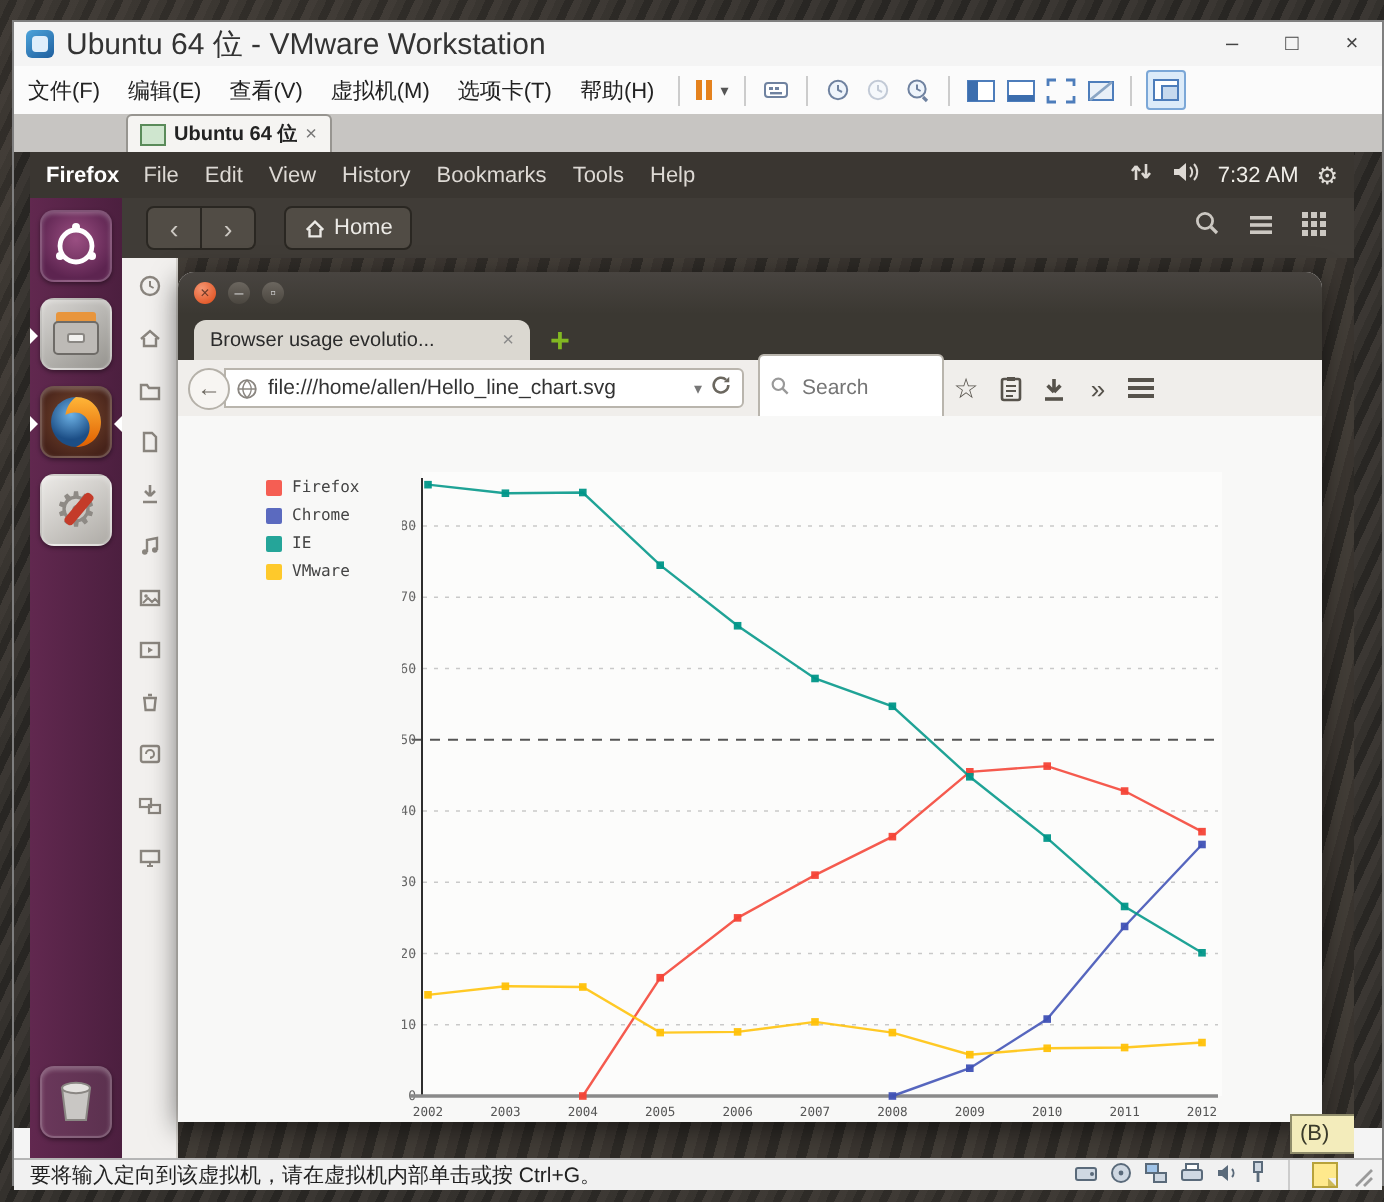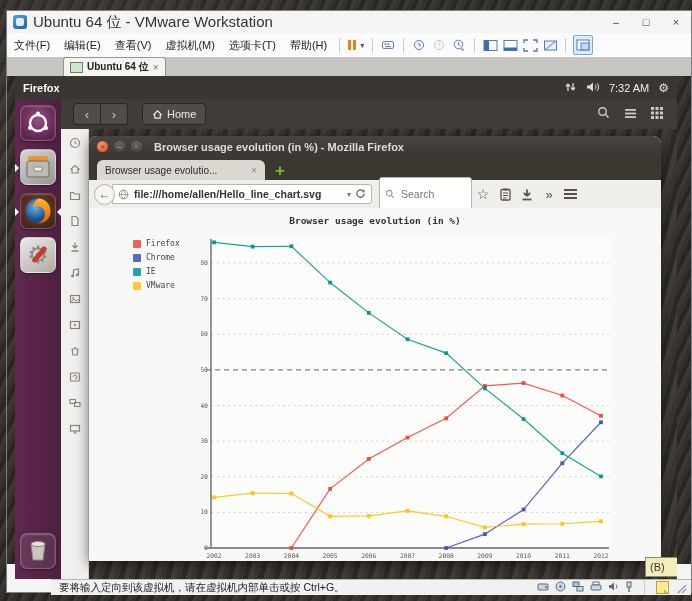--- a/index.html
+++ b/index.html
@@ -74,40 +74,40 @@
   .wbtn-close{background:radial-gradient(circle at 35% 30%,#f59673,#dd4814);margin-left:8px;}
   .wbtn-min,.wbtn-max{background:linear-gradient(#6b665f,#4a463f);color:#ccc;}
   .ff-title{color:#dfddd8;font-size:11px;font-weight:bold;margin-left:12px;}
   .ff-tabbar{left:0;right:0;top:21px;height:23px;background:#3b3832;display:flex;align-items:flex-end;}
   .ff-tab{margin-left:8px;width:168px;height:20px;background:#dbd8d1;border-radius:6px 6px 0 0;display:flex;align-items:center;padding:0 8px;font-size:10px;color:#2b2b2b;box-sizing:border-box;gap:12px;}
   .ff-tab .tabclose{margin-left:auto;color:#8a8a8a;font-size:10px;}
   .newtab{color:#82b822;font-size:17px;font-weight:bold;margin-left:10px;line-height:1;padding-bottom:1px;}
   .ff-navbar{left:0;right:0;top:44px;height:28px;background:#f0eeeb;border-bottom:1px solid #c9c5bf;display:flex;align-items:center;}
   .backbtn{width:19px;height:19px;border-radius:50%;background:#f7f5f2;border:1px solid #b5b1a9;color:#6b675f;display:flex;align-items:center;justify-content:center;font-size:12px;margin-left:5px;z-index:2;}
   .urlbar{margin-left:-3px;width:258px;height:18px;background:#fff;border:1px solid #b9b5ad;border-radius:0 3px 3px 0;display:flex;align-items:center;font-size:10.5px;color:#333;overflow:hidden;}
-  .urlbar input{border:none;outline:none;flex:1;font-size:10.5px;color:#333;font-family:"Liberation Sans",sans-serif;background:transparent;padding:0;font-weight:bold;}
+  .urlbar input{border:none;outline:none;flex:1;font-size:10.5px;color:#333;font-family:"Liberation Sans",sans-serif;background:transparent;padding:0;}
   .urlctl{display:flex;align-items:center;gap:4px;padding:0 5px;color:#777;}
   .searchbox{margin-left:7px;width:93px;height:18px;background:#fff;border:1px solid #b9b5ad;border-radius:3px;display:flex;align-items:center;gap:4px;padding:16px 5px;box-sizing:border-box;}
   .searchbox input{border:none;outline:none;width:60px;font-size:10.5px;color:#999;background:transparent;font-family:"Liberation Sans",sans-serif;}
   .navico{width:22px;display:flex;align-items:center;justify-content:center;color:#57534c;font-size:13px;}
   .burger{display:flex;flex-direction:column;gap:2px;margin:0 8px 0 4px;}
   .burger i{display:block;width:13px;height:2px;background:#57534c;}
   
   .ffcontent{left:0;right:0;top:72px;bottom:0;background:#f8f8f7;overflow:hidden;}
   .chart-title{left:0;right:0;top:7px;text-align:center;font-family:"DejaVu Sans Mono",monospace;font-size:9.5px;font-weight:bold;color:#333;}
   .legend{left:44px;top:31px;display:flex;flex-direction:column;gap:5px;}
   .legend-item{display:flex;align-items:center;gap:5px;}
   .swatch{width:8px;height:8px;border-radius:1px;display:inline-block;opacity:.85;}
   .legend-label{font-family:"DejaVu Sans Mono",monospace;font-size:8px;color:#444;}
   svg.plot{left:112px;top:23px;}
   svg text{font-family:"DejaVu Sans Mono",monospace;}
   
   .tipB{left:630px;top:481px;width:36px;height:20px;background:#f3ecbb;border:1px solid #8f8c6b;font-size:11px;color:#3a3a2a;display:flex;align-items:center;justify-content:flex-start;padding-left:4px;box-sizing:border-box;}
   
-  .vm-status{left:0;right:0;top:568px;height:15px;background:#f1f1f1;border-top:1px solid #b5b5b5;display:flex;align-items:center;font-size:10.5px;color:#222;margin-left:44px;}
+  .vm-status{left:0;right:0;top:568px;height:15px;background:#f1f1f1;border-top:1px solid #b5b5b5;display:flex;align-items:center;font-size:10.5px;color:#222;}
   .vm-status .stext{padding-left:8px;}
   .sicons{margin-left:auto;display:flex;align-items:center;gap:6px;padding-right:4px;}
   .note{width:11px;height:11px;background:#ffe98c;border:1px solid #b8a23a;position:relative;}
   .note:before{content:"";position:absolute;right:0;bottom:0;border-style:solid;border-width:0 4px 4px 0;border-color:transparent #f1f1f1 #cdb95a transparent;}
   .grip{width:12px;height:12px;}
 </style>
 </head>
 <body>
 
 <div class="abs vmw">
@@ -198,20 +198,21 @@
       <span>Ubuntu 64 位</span>
       <span class="tabclose">×</span>
     </div>
   </div>
 
   <div class="abs vm-console">
     <div class="abs guest">
 
       <div class="abs upanel">
         <span class="appname">Firefox</span>
+        <span class="ffmenus"><span>File</span><span>Edit</span><span>View</span><span>History</span><span>Bookmarks</span><span>Tools</span><span>Help</span></span>
         <span class="upanel-right">
           <span><svg width="13" height="12" viewBox="0 0 13 12">
                 <path d="M4 10V3M4 3L2 5.5M4 3l2 2.5" stroke="#ddd9d4" stroke-width="1.3" fill="none"></path>
                 <path d="M9 2v7m0 0l2-2.5M9 9L7 6.5" stroke="#ddd9d4" stroke-width="1.3" fill="none"></path>
               </svg></span>
           <span><svg width="14" height="12" viewBox="0 0 14 12">
                 <path d="M1 4.5h2.5L7 1.5v9L3.5 7.5H1z" fill="#ddd9d4"></path>
                 <path d="M9 3.5a3.4 3.4 0 0 1 0 5M11 2a5.8 5.8 0 0 1 0 8" stroke="#ddd9d4" fill="none"></path>
               </svg></span>
           <span class="ptime">7:32 AM</span>
@@ -372,21 +373,20 @@
               <path d="M4.5 10h3M6 8v2" stroke="#8a857e"></path>
             </svg>
           </span>
         </div>
 
       <div class="abs ffwin">
         <div class="abs ff-titlebar">
           <span class="wbtn wbtn-close">×</span>
           <span class="wbtn wbtn-min">–</span>
           <span class="wbtn wbtn-max">▫</span>
-          <span class="ff-title">Browser usage evolution (in %) - Mozilla Firefox</span>
         </div>
         <div class="abs ff-tabbar">
           <div class="ff-tab">
             <span>Browser usage evolutio...</span>
             <span class="tabclose">×</span>
           </div>
           <span class="newtab">+</span>
         </div>
         <div class="abs ff-navbar">
           <span class="backbtn">←</span>
@@ -429,21 +429,20 @@
             </span>
           <span class="navico">»</span>
           <span class="burger">
               <i></i>
               <i></i>
               <i></i>
             </span>
         </div>
 
         <div class="abs ffcontent">
-          <div class="abs chart-title">Browser usage evolution (in %)</div>
           <div class="abs legend">
               <div class="legend-item">
                 <span class="swatch" style="background: rgb(244, 67, 54);"></span>
                 <span class="legend-label">Firefox</span>
               </div>
               <div class="legend-item">
                 <span class="swatch" style="background: rgb(63, 81, 181);"></span>
                 <span class="legend-label">Chrome</span>
               </div>
               <div class="legend-item">

